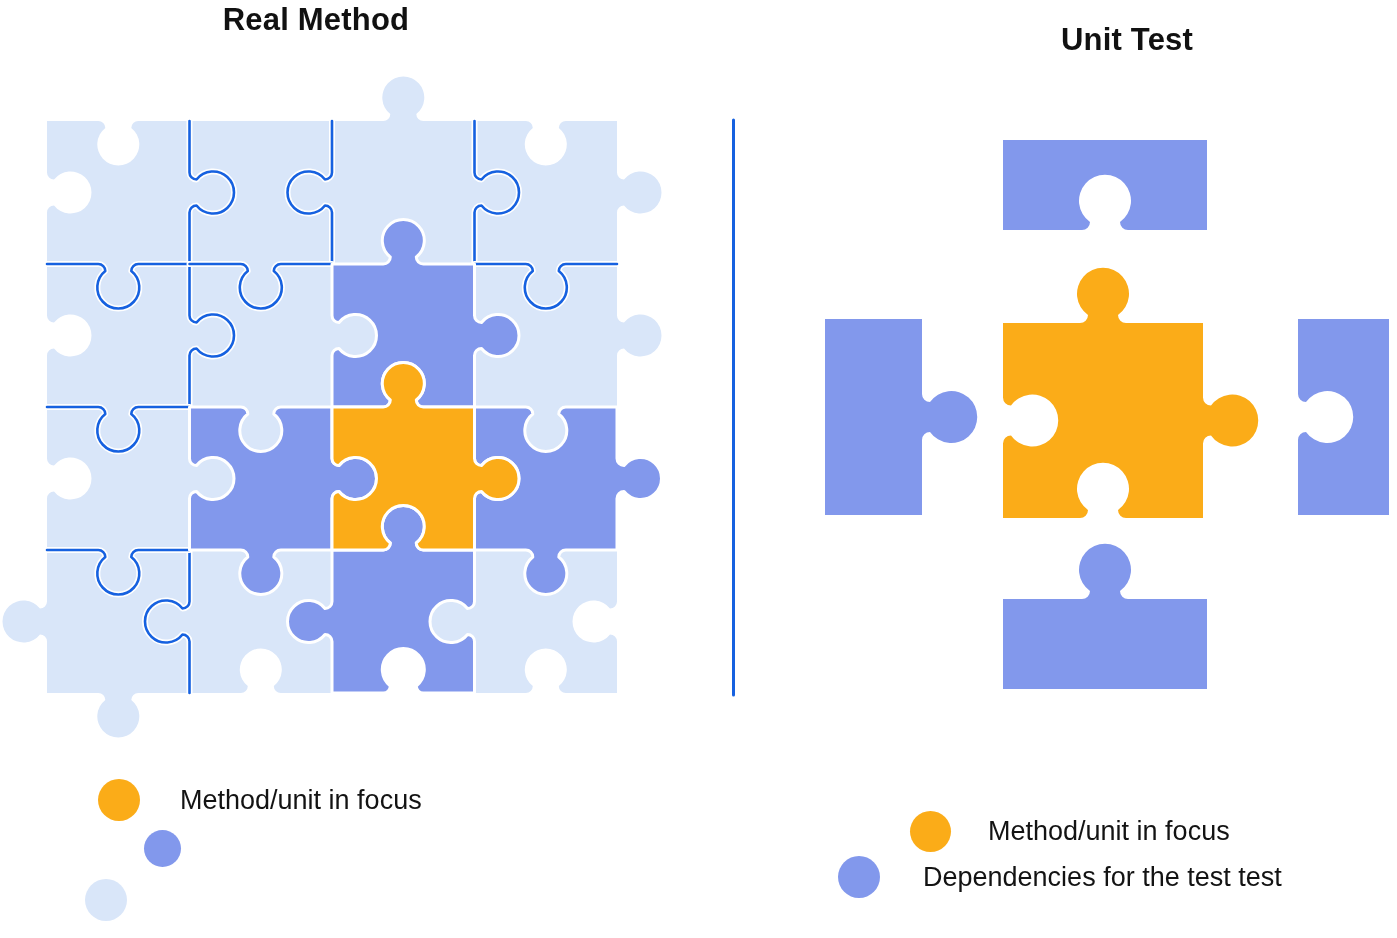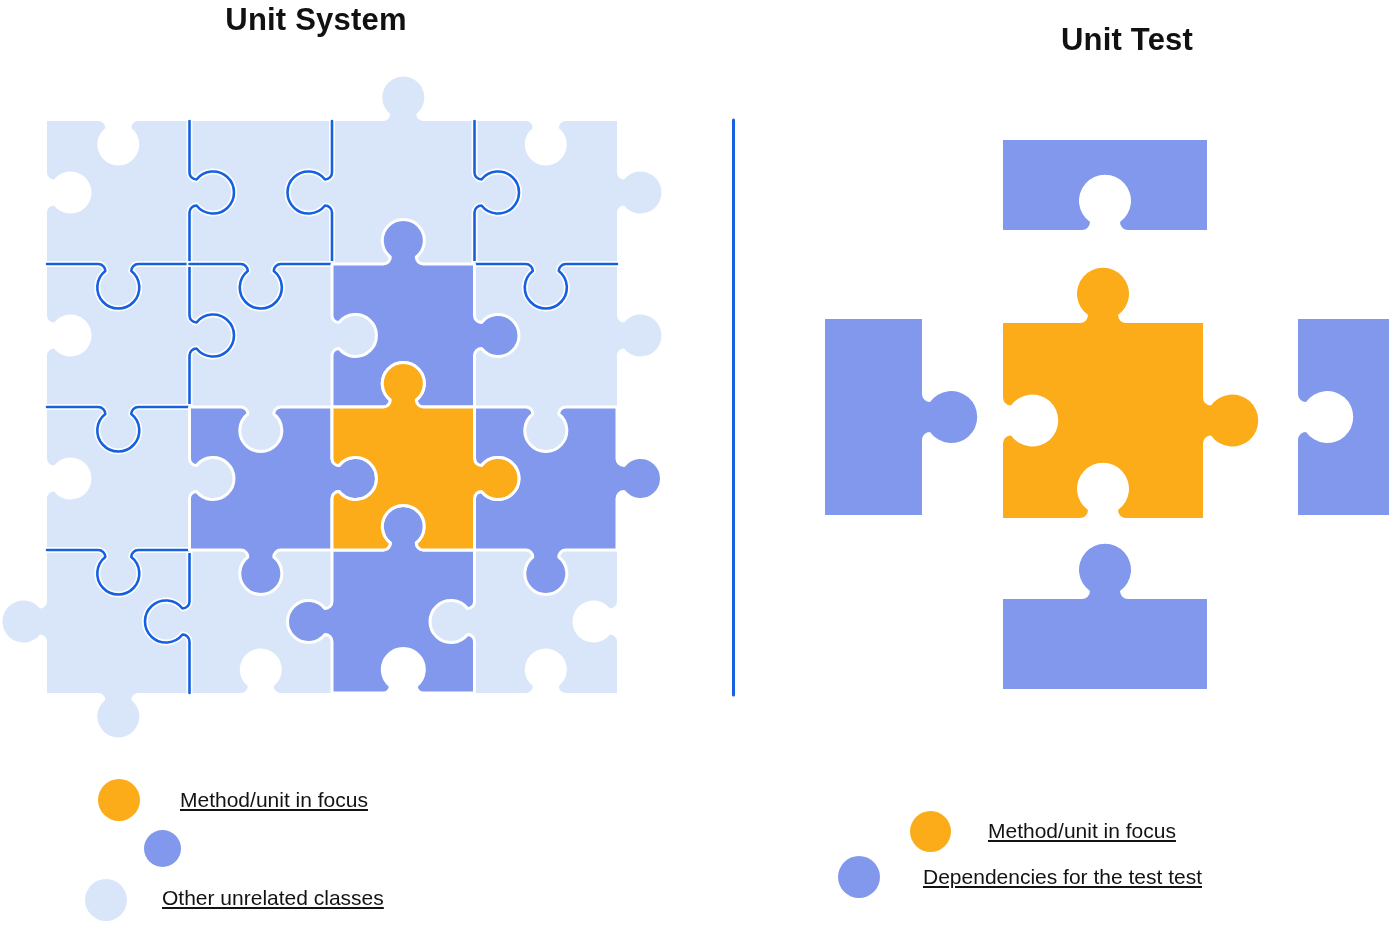--- a/index.html
+++ b/index.html
@@ -4,21 +4,21 @@
 <style>
   html,body{margin:0;padding:0;background:#ffffff;}
   #canvas{position:relative;width:1397px;height:938px;background:#ffffff;overflow:hidden;
           font-family:"Liberation Sans","DejaVu Sans",sans-serif;}
   #scene{position:absolute;left:0;top:0;}
   .title{position:absolute;font-size:31px;font-weight:bold;color:#111111;text-align:center;
          line-height:36px;letter-spacing:0.2px;}
   #title-left{left:116px;top:2px;width:400px;}
   #title-right{left:927px;top:2px;width:400px;margin-top:20px;}
   .swatch{position:absolute;border-radius:50%;}
-  .legend-label{position:absolute;font-size:21px;line-height:34px;color:#131313;white-space:nowrap;text-decoration:underline;}
+  .legend-label{position:absolute;font-size:27px;line-height:34px;color:#131313;white-space:nowrap;}
 </style>
 </head>
 <body>
 
 <div id="canvas">
   <svg id="scene" width="1397" height="938" viewBox="0 0 1397 938">
       <path d="M47 121 L98.3 121.0 A7 7 0 0 1 105.3 128.0 A21 21 0 1 0 131.3 128.0 A7 7 0 0 1 138.3 121.0 L189.5 121 L189.5 172.5 A7 7 0 0 0 196.5 179.5 A21 21 0 1 1 196.5 205.5 A7 7 0 0 0 189.5 212.5 L189.5 264 L138.3 264.0 A7 7 0 0 0 131.3 271.0 A21 21 0 1 1 105.3 271.0 A7 7 0 0 0 98.3 264.0 L47 264 L47.0 212.5 A7 7 0 0 1 54.0 205.5 A21 21 0 1 0 54.0 179.5 A7 7 0 0 1 47.0 172.5 L47 121 Z" fill="#D9E6F9"></path>
       <path d="M189.5 121 L332 121 L332.0 172.5 A7 7 0 0 1 325.0 179.5 A21 21 0 1 0 325.0 205.5 A7 7 0 0 1 332.0 212.5 L332 264 L280.8 264.0 A7 7 0 0 0 273.8 271.0 A21 21 0 1 1 247.8 271.0 A7 7 0 0 0 240.8 264.0 L189.5 264 L189.5 212.5 A7 7 0 0 1 196.5 205.5 A21 21 0 1 0 196.5 179.5 A7 7 0 0 1 189.5 172.5 L189.5 121 Z" fill="#D9E6F9"></path>
       <path d="M332 121 L383.3 121.0 A7 7 0 0 0 390.3 114.0 A21 21 0 1 1 416.3 114.0 A7 7 0 0 0 423.3 121.0 L474.5 121 L474.5 172.5 A7 7 0 0 0 481.5 179.5 A21 21 0 1 1 481.5 205.5 A7 7 0 0 0 474.5 212.5 L474.5 264 L423.3 264.0 A7 7 0 0 1 416.3 257.0 A21 21 0 1 0 390.3 257.0 A7 7 0 0 1 383.3 264.0 L332 264 L332.0 212.5 A7 7 0 0 0 325.0 205.5 A21 21 0 1 1 325.0 179.5 A7 7 0 0 0 332.0 172.5 L332 121 Z" fill="#D9E6F9"></path>
       <path d="M474.5 121 L525.8 121.0 A7 7 0 0 1 532.8 128.0 A21 21 0 1 0 558.8 128.0 A7 7 0 0 1 565.8 121.0 L617 121 L617.0 172.5 A7 7 0 0 0 624.0 179.5 A21 21 0 1 1 624.0 205.5 A7 7 0 0 0 617.0 212.5 L617 264 L565.8 264.0 A7 7 0 0 0 558.8 271.0 A21 21 0 1 1 532.8 271.0 A7 7 0 0 0 525.8 264.0 L474.5 264 L474.5 212.5 A7 7 0 0 1 481.5 205.5 A21 21 0 1 0 481.5 179.5 A7 7 0 0 1 474.5 172.5 L474.5 121 Z" fill="#D9E6F9"></path>
@@ -55,29 +55,28 @@
       <path d="M332 550 L383.3 550.0 A7 7 0 0 0 390.3 543.0 A21 21 0 1 1 416.3 543.0 A7 7 0 0 0 423.3 550.0 L474.5 550 L474.5 601.5 A7 7 0 0 1 467.5 608.5 A21 21 0 1 0 467.5 634.5 A7 7 0 0 1 474.5 641.5 L474.5 693 L423.3 693.0 A7 7 0 0 1 416.3 686.0 A21 21 0 1 0 390.3 686.0 A7 7 0 0 1 383.3 693.0 L332 693 L332.0 641.5 A7 7 0 0 0 325.0 634.5 A21 21 0 1 1 325.0 608.5 A7 7 0 0 0 332.0 601.5 L332 550 Z" fill="#8298EC" stroke="#FFFFFF" stroke-width="3" stroke-linecap="round" stroke-linejoin="round"></path>
       <path d="M332 407 L383.3 407.0 A7 7 0 0 0 390.3 400.0 A21 21 0 1 1 416.3 400.0 A7 7 0 0 0 423.3 407.0 L474.5 407 L474.5 458.5 A7 7 0 0 0 481.5 465.5 A21 21 0 1 1 481.5 491.5 A7 7 0 0 0 474.5 498.5 L474.5 550 L423.3 550.0 A7 7 0 0 1 416.3 543.0 A21 21 0 1 0 390.3 543.0 A7 7 0 0 1 383.3 550.0 L332 550 L332.0 498.5 A7 7 0 0 1 339.0 491.5 A21 21 0 1 0 339.0 465.5 A7 7 0 0 1 332.0 458.5 L332 407 Z" fill="#FBAC18" stroke="#FFFFFF" stroke-width="3" stroke-linecap="round" stroke-linejoin="round"></path>
       <path d="M733.5 120 L733.5 695" fill="none" stroke="#1661E0" stroke-width="3" stroke-linecap="round" stroke-linejoin="round"></path>
       <path d="M1003 140 L1207 140 L1207 230 L1128.0 230.0 A8 8 0 0 1 1120.0 222.0 A26 26 0 1 0 1090.0 222.0 A8 8 0 0 1 1082.0 230.0 L1003 230 L1003 140 Z" fill="#8298EC"></path>
       <path d="M825 319 L922 319 L922.0 394.0 A8 8 0 0 0 930.0 402.0 A26 26 0 1 1 930.0 432.0 A8 8 0 0 0 922.0 440.0 L922 515 L825 515 L825 319 Z" fill="#8298EC"></path>
       <path d="M1298 319 L1389 319 L1389 515 L1298 515 L1298.0 440.0 A8 8 0 0 1 1306.0 432.0 A26 26 0 1 0 1306.0 402.0 A8 8 0 0 1 1298.0 394.0 L1298 319 Z" fill="#8298EC"></path>
       <path d="M1003 599 L1082.0 599.0 A8 8 0 0 0 1090.0 591.0 A26 26 0 1 1 1120.0 591.0 A8 8 0 0 0 1128.0 599.0 L1207 599 L1207 689 L1003 689 L1003 599 Z" fill="#8298EC"></path>
       <path d="M1003 323 L1080.0 323.0 A8 8 0 0 0 1088.0 315.0 A26 26 0 1 1 1118.0 315.0 A8 8 0 0 0 1126.0 323.0 L1203 323 L1203.0 397.5 A8 8 0 0 0 1211.0 405.5 A26 26 0 1 1 1211.0 435.5 A8 8 0 0 0 1203.0 443.5 L1203 518 L1126.0 518.0 A8 8 0 0 1 1118.0 510.0 A26 26 0 1 0 1088.0 510.0 A8 8 0 0 1 1080.0 518.0 L1003 518 L1003.0 443.5 A8 8 0 0 1 1011.0 435.5 A26 26 0 1 0 1011.0 405.5 A8 8 0 0 1 1003.0 397.5 L1003 323 Z" fill="#FBAC18"></path>
     </svg>
 
-  <div class="title" id="title-left">Unit System</div>
+  <div class="title" id="title-left">Real Method</div>
   <div class="title" id="title-right">Unit Test</div>
 
   <div class="swatch" style="left: 98px; top: 779px; width: 42px; height: 42px; background: rgb(251, 172, 24);"></div>
   <div class="legend-label" style="left:180px;top:783px;">Method/unit in focus</div>
 
   <div class="swatch" style="left: 144px; top: 830px; width: 37px; height: 37px; background: rgb(130, 152, 236);"></div>
 
   <div class="swatch" style="left: 85px; top: 879px; width: 42px; height: 42px; background: rgb(217, 230, 249);"></div>
-  <div class="legend-label" style="left:162px;top:881px;">Other unrelated classes</div>
 
   <div class="swatch" style="left: 910px; top: 811px; width: 41px; height: 41px; background: rgb(251, 172, 24);"></div>
   <div class="legend-label" style="left:988px;top:814px;">Method/unit in focus</div>
 
   <div class="swatch" style="left: 838px; top: 856px; width: 42px; height: 42px; background: rgb(130, 152, 236);"></div>
   <div class="legend-label" style="left:923px;top:860px;">Dependencies for the test test</div>
 </div>
 
 </body></html>

